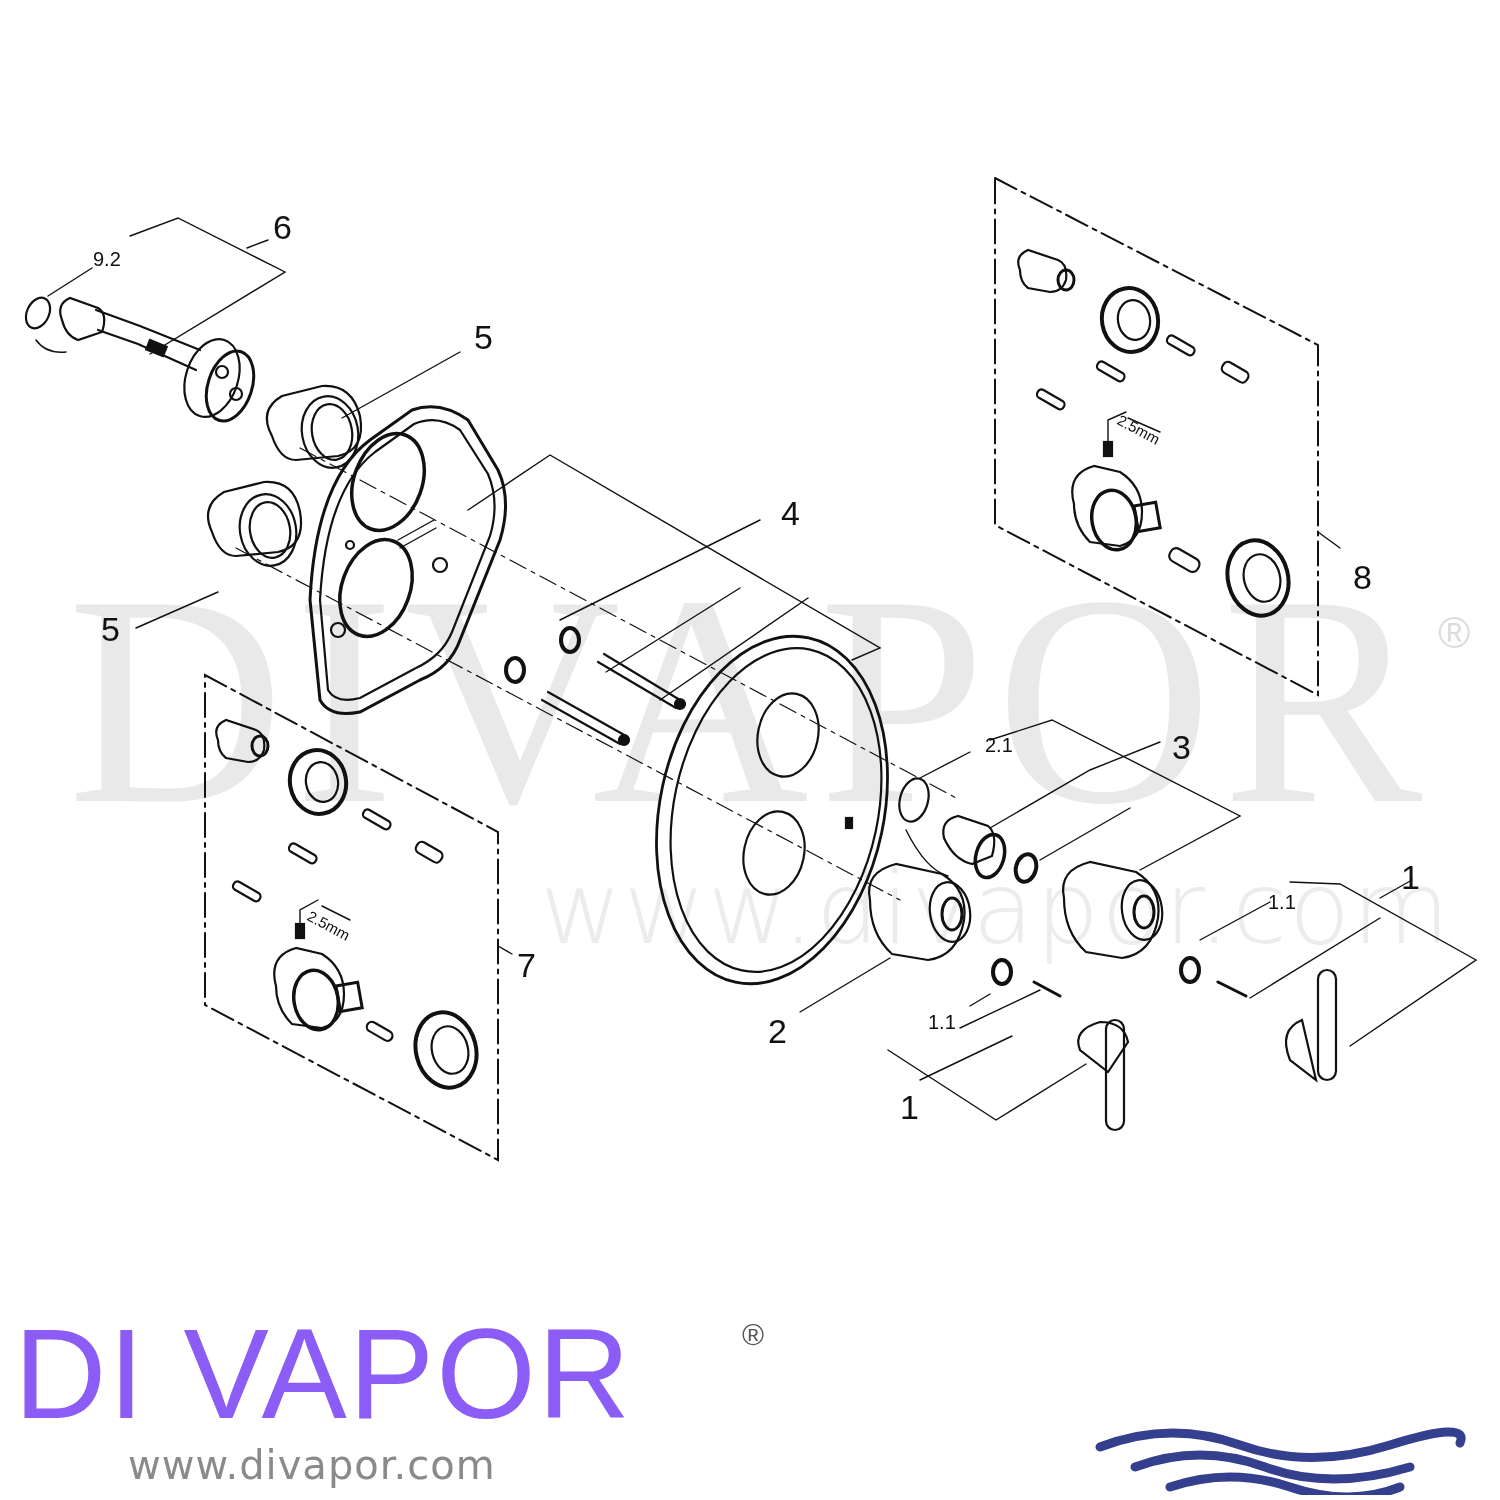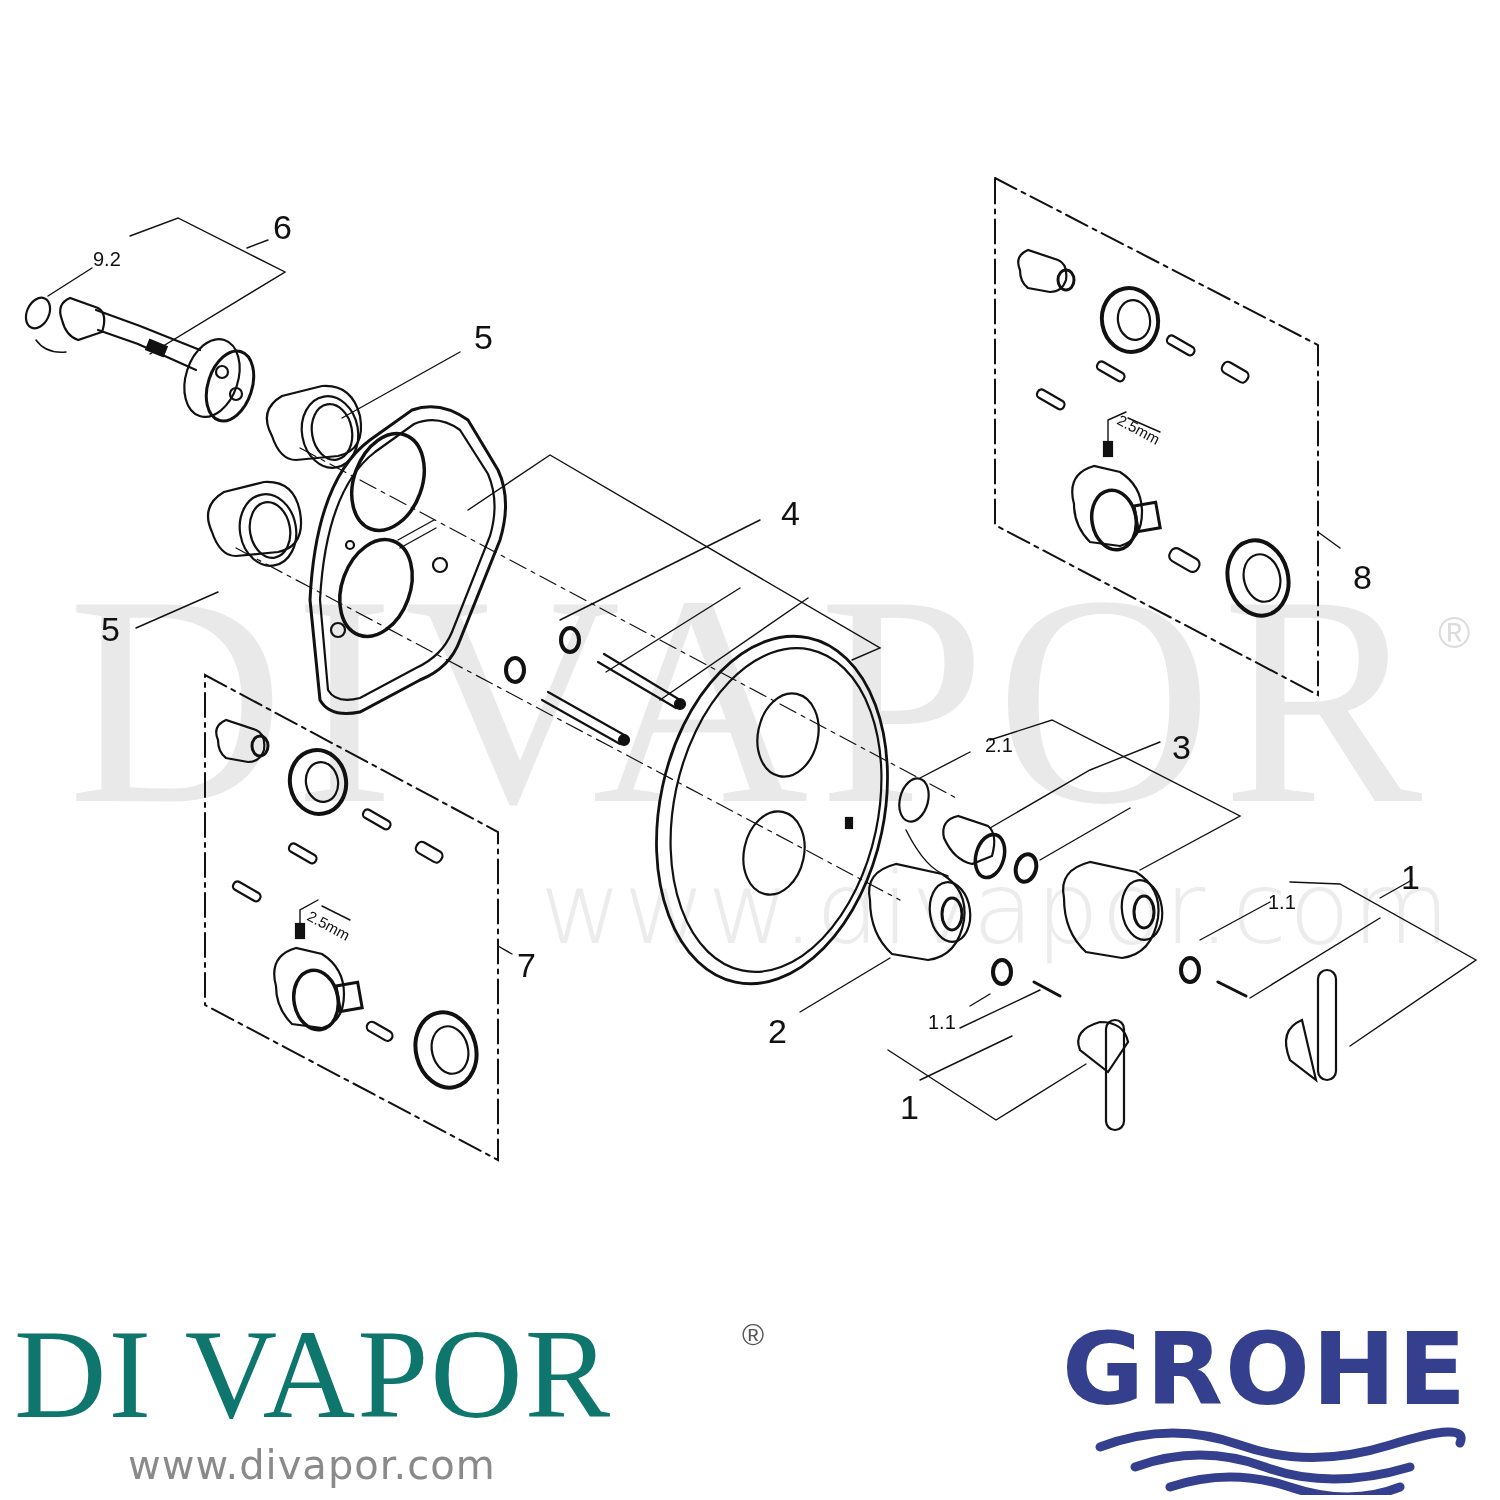--- a/index.html
+++ b/index.html
@@ -6,21 +6,21 @@
   body { width: 1500px; height: 1500px; position: relative; overflow: hidden; font-family: "Liberation Sans", sans-serif; }
   #stage { position: absolute; left: 0; top: 0; width: 1500px; height: 1500px; }
   .wm-big { position: absolute; left: 0; top: 560px; width: 1500px; height: 280px; font-family: "Liberation Serif", serif; font-size: 300px; color: #e9e9e9; letter-spacing: 10px; white-space: nowrap; line-height: 280px; text-align: center; }
   .wm-reg { position: absolute; left: 1438px; top: 608px; font-family: "Liberation Sans", sans-serif; font-size: 44px; color: #dcdcdc; }
   .wm-url { position: absolute; left: 540px; top: 850px; font-family: "DejaVu Sans", sans-serif; font-size: 100px; color: #ececec; font-weight: 200; letter-spacing: 2px; white-space: nowrap; }
   svg.diagram { position: absolute; left: 0; top: 0; }
   .callout { position: absolute; font-family: "Liberation Sans", sans-serif; color: #111; line-height: 1; }
   .callout.big { font-size: 34px; }
   .callout.small { font-size: 20px; }
   .brand-left { position: absolute; left: 14px; top: 1310px; }
-  .brand-name { font-family: Liberation Serif, serif; font-size: 128px; color: #0f766e; letter-spacing: 2px; line-height: 1; white-space: nowrap; }
+  .brand-name { font-family: Liberation Sans, sans-serif; font-size: 128px; color: #8b5cf6; letter-spacing: 2px; line-height: 1; white-space: nowrap; }
   .brand-reg { position: absolute; left: 728px; top: 8px; font-family: "Liberation Sans", sans-serif; font-size: 30px; color: #555555; }
   .brand-url { position: absolute; left: 114px; top: 132px; font-family: "DejaVu Sans", sans-serif; font-size: 40px; color: #8a8a8a; white-space: nowrap; letter-spacing: 1px; }
   .brand-right { position: absolute; left: 1040px; top: 1290px; width: 450px; height: 200px; }
   .grohe-word { position: absolute; left: 0; top: 30px; width: 450px; text-align: center; font-family: "DejaVu Sans", sans-serif; font-weight: bold; font-size: 100px; letter-spacing: 2px; line-height: 1; }
   .grohe-waves { position: absolute; left: 0; top: 125px; }
 </style>
 </head>
 <body>
 
 <div id="stage">
@@ -220,20 +220,19 @@
   <div class="callout" style="left:312px;top:908px;font-size:15px;transform:rotate(28deg);transform-origin:left top">2.5mm</div>
   <div class="callout" style="left:1122px;top:412px;font-size:15px;transform:rotate(28deg);transform-origin:left top">2.5mm</div>
 
   <div class="brand-left">
     <div class="brand-name">DI VAPOR</div>
     <div class="brand-reg">®</div>
     <div class="brand-url">www.divapor.com</div>
   </div>
 
   <div class="brand-right">
-    <div class="grohe-word" style="color:#343f8d">GROHE</div>
     <svg class="grohe-waves" width="450" height="80" viewBox="0 0 450 80">
       <path d="M60 32 Q130 5 200 30 T 350 30 T 420 28" stroke="#343f8d" stroke-width="9" fill="none" stroke-linecap="round"></path>
       <path d="M95 52 Q160 28 225 52 T 370 52" stroke="#343f8d" stroke-width="9" fill="none" stroke-linecap="round"></path>
       <path d="M130 72 Q190 52 250 72 T 360 72" stroke="#343f8d" stroke-width="9" fill="none" stroke-linecap="round"></path>
     </svg>
   </div>
 </div>
 
 </body></html>

